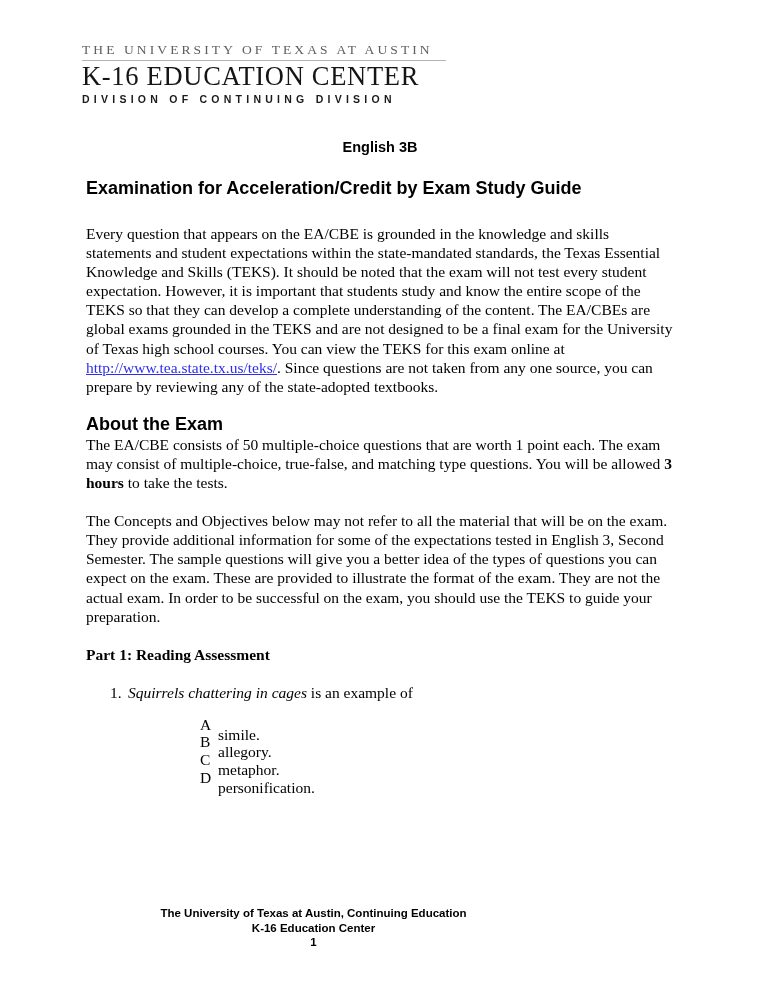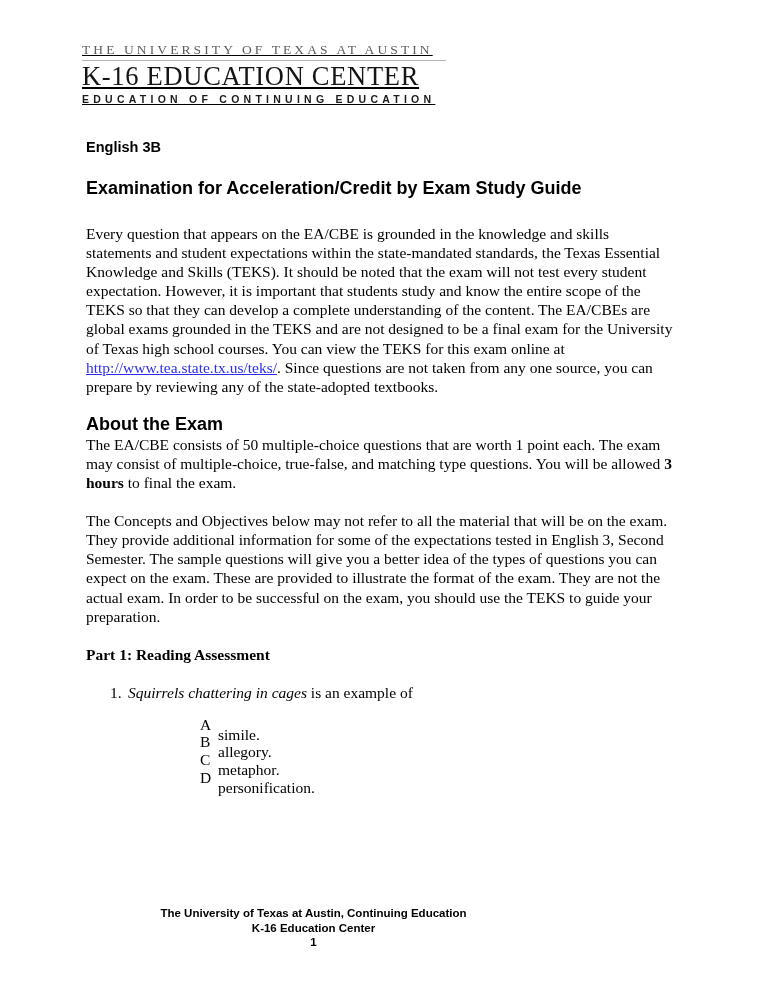--- a/index.html
+++ b/index.html
@@ -16,21 +16,20 @@
     font-family: "Liberation Serif", "DejaVu Serif", serif;
     color: #000000;
   }
 
   
   .masthead {
     position: absolute;
     left: 82px;
     top: 42px;
     width: 480px;
-    text-decoration: underline;
   }
   .mh-university {
     font-family: "Liberation Serif", "DejaVu Serif", serif;
     font-size: 13.5px;
     letter-spacing: 3.1px;
     color: #5d5d5d;
     white-space: nowrap;
     line-height: 15px;
   }
   .mh-rule {
@@ -64,20 +63,21 @@
     position: absolute;
     left: 86px;
     top: 138px;
     width: 588px;
   }
 
   .doc-title {
     font-family: "Liberation Sans", "DejaVu Sans", sans-serif;
     font-weight: bold;
     font-size: 14.5px;
+    text-align: center;
     margin: 0 0 23px 0;
     line-height: 18px;
   }
 
   h2.sec-head {
     font-family: "Liberation Sans", "DejaVu Sans", sans-serif;
     font-weight: bold;
     font-size: 18px;
     margin: 0 0 1px 0;
     line-height: 19px;
@@ -168,37 +168,37 @@
 </style>
 </head>
 <body>
 
 <div class="page">
 
   <div class="masthead">
     <div class="mh-university">THE UNIVERSITY OF TEXAS AT AUSTIN</div>
     <div class="mh-rule"></div>
     <div class="mh-center">K-16 EDUCATION CENTER</div>
-    <div class="mh-division">EDUCATION OF CONTINUING EDUCATION</div>
+    <div class="mh-division">DIVISION OF CONTINUING DIVISION</div>
   </div>
 
   <div class="content">
 
     <div class="doc-title">English 3B</div>
 
     <h2 class="sec-head">Examination for Acceleration/Credit by Exam Study Guide</h2>
 
     <div class="gap-lg"></div>
 
     <p class="body-par"><span>Every question that appears on the EA/CBE is grounded in the knowledge and skills statements and student expectations within the state-mandated standards, the Texas Essential Knowledge and Skills (TEKS).  It should be noted that the exam will not test every student expectation. However, it is important that students study and know the entire scope of the TEKS so that they can develop a complete understanding of the content.  The EA/CBEs are global exams grounded in the TEKS and are not designed to be a final exam for the University of Texas high school courses.  You can view the TEKS for this exam online at </span><a class="ext-link" href="#" style="color: rgb(45, 45, 240);">http://www.tea.state.tx.us/teks/</a><span>.  Since questions are not taken from any one source, you can prepare by reviewing any of the state-adopted textbooks.</span></p>
 
     <div class="gap-md"></div>
 
     <h2 class="sec-head">About the Exam</h2>
-    <p class="body-par"><span>The EA/CBE consists of 50 multiple-choice questions that are worth 1 point each. The exam may consist of multiple-choice, true-false, and matching type questions.  You will be allowed </span><span class="bold-inline">3 hours</span><span> to final the exam.</span></p>
+    <p class="body-par"><span>The EA/CBE consists of 50 multiple-choice questions that are worth 1 point each. The exam may consist of multiple-choice, true-false, and matching type questions.  You will be allowed </span><span class="bold-inline">3 hours</span><span> to take the tests.</span></p>
 
     <div class="gap-md"></div>
 
     <p class="body-par">The Concepts and Objectives below may not refer to all the material that will be on the exam. They provide additional information for some of the expectations tested in English 3, Second Semester.  The sample questions will give you a better idea of the types of questions you can expect on the exam. These are provided to illustrate the format of the exam. They are not the actual exam.  In order to be successful on the exam, you should use the TEKS to guide your preparation.</p>
 
     <div class="gap-md"></div>
 
     <h3 class="part-head">Part 1: Reading Assessment</h3>
 
     <div class="gap-md"></div>

